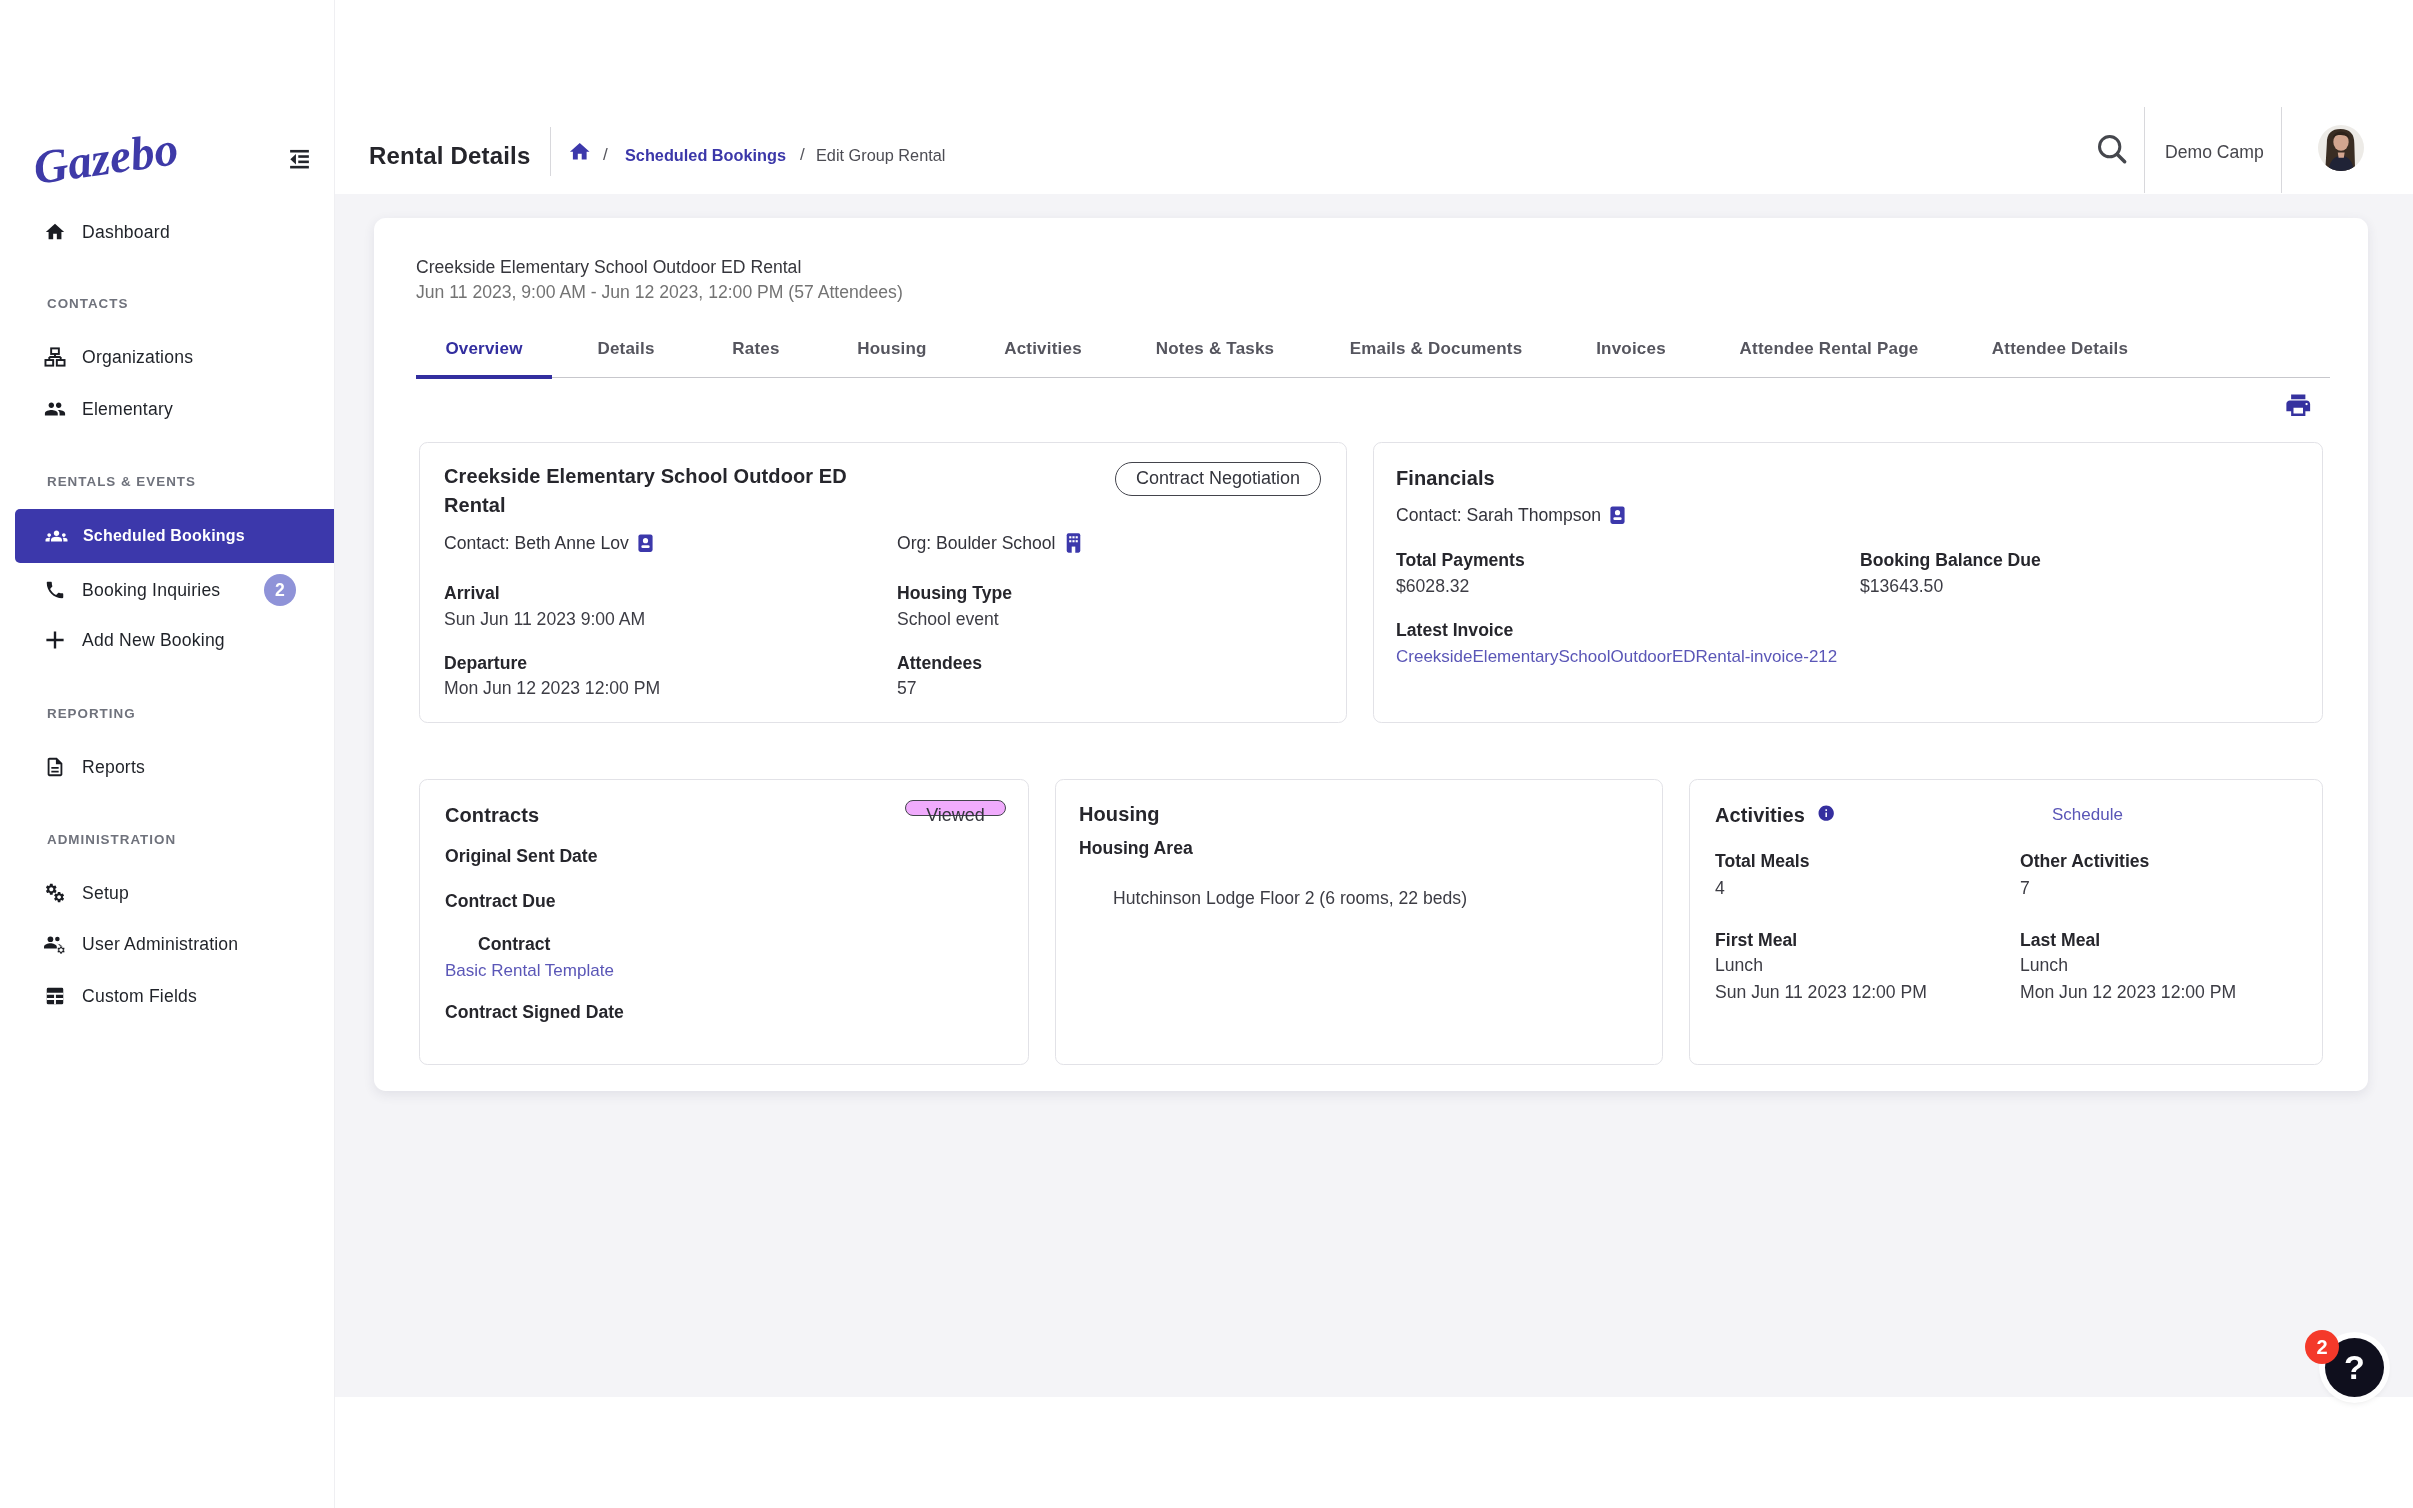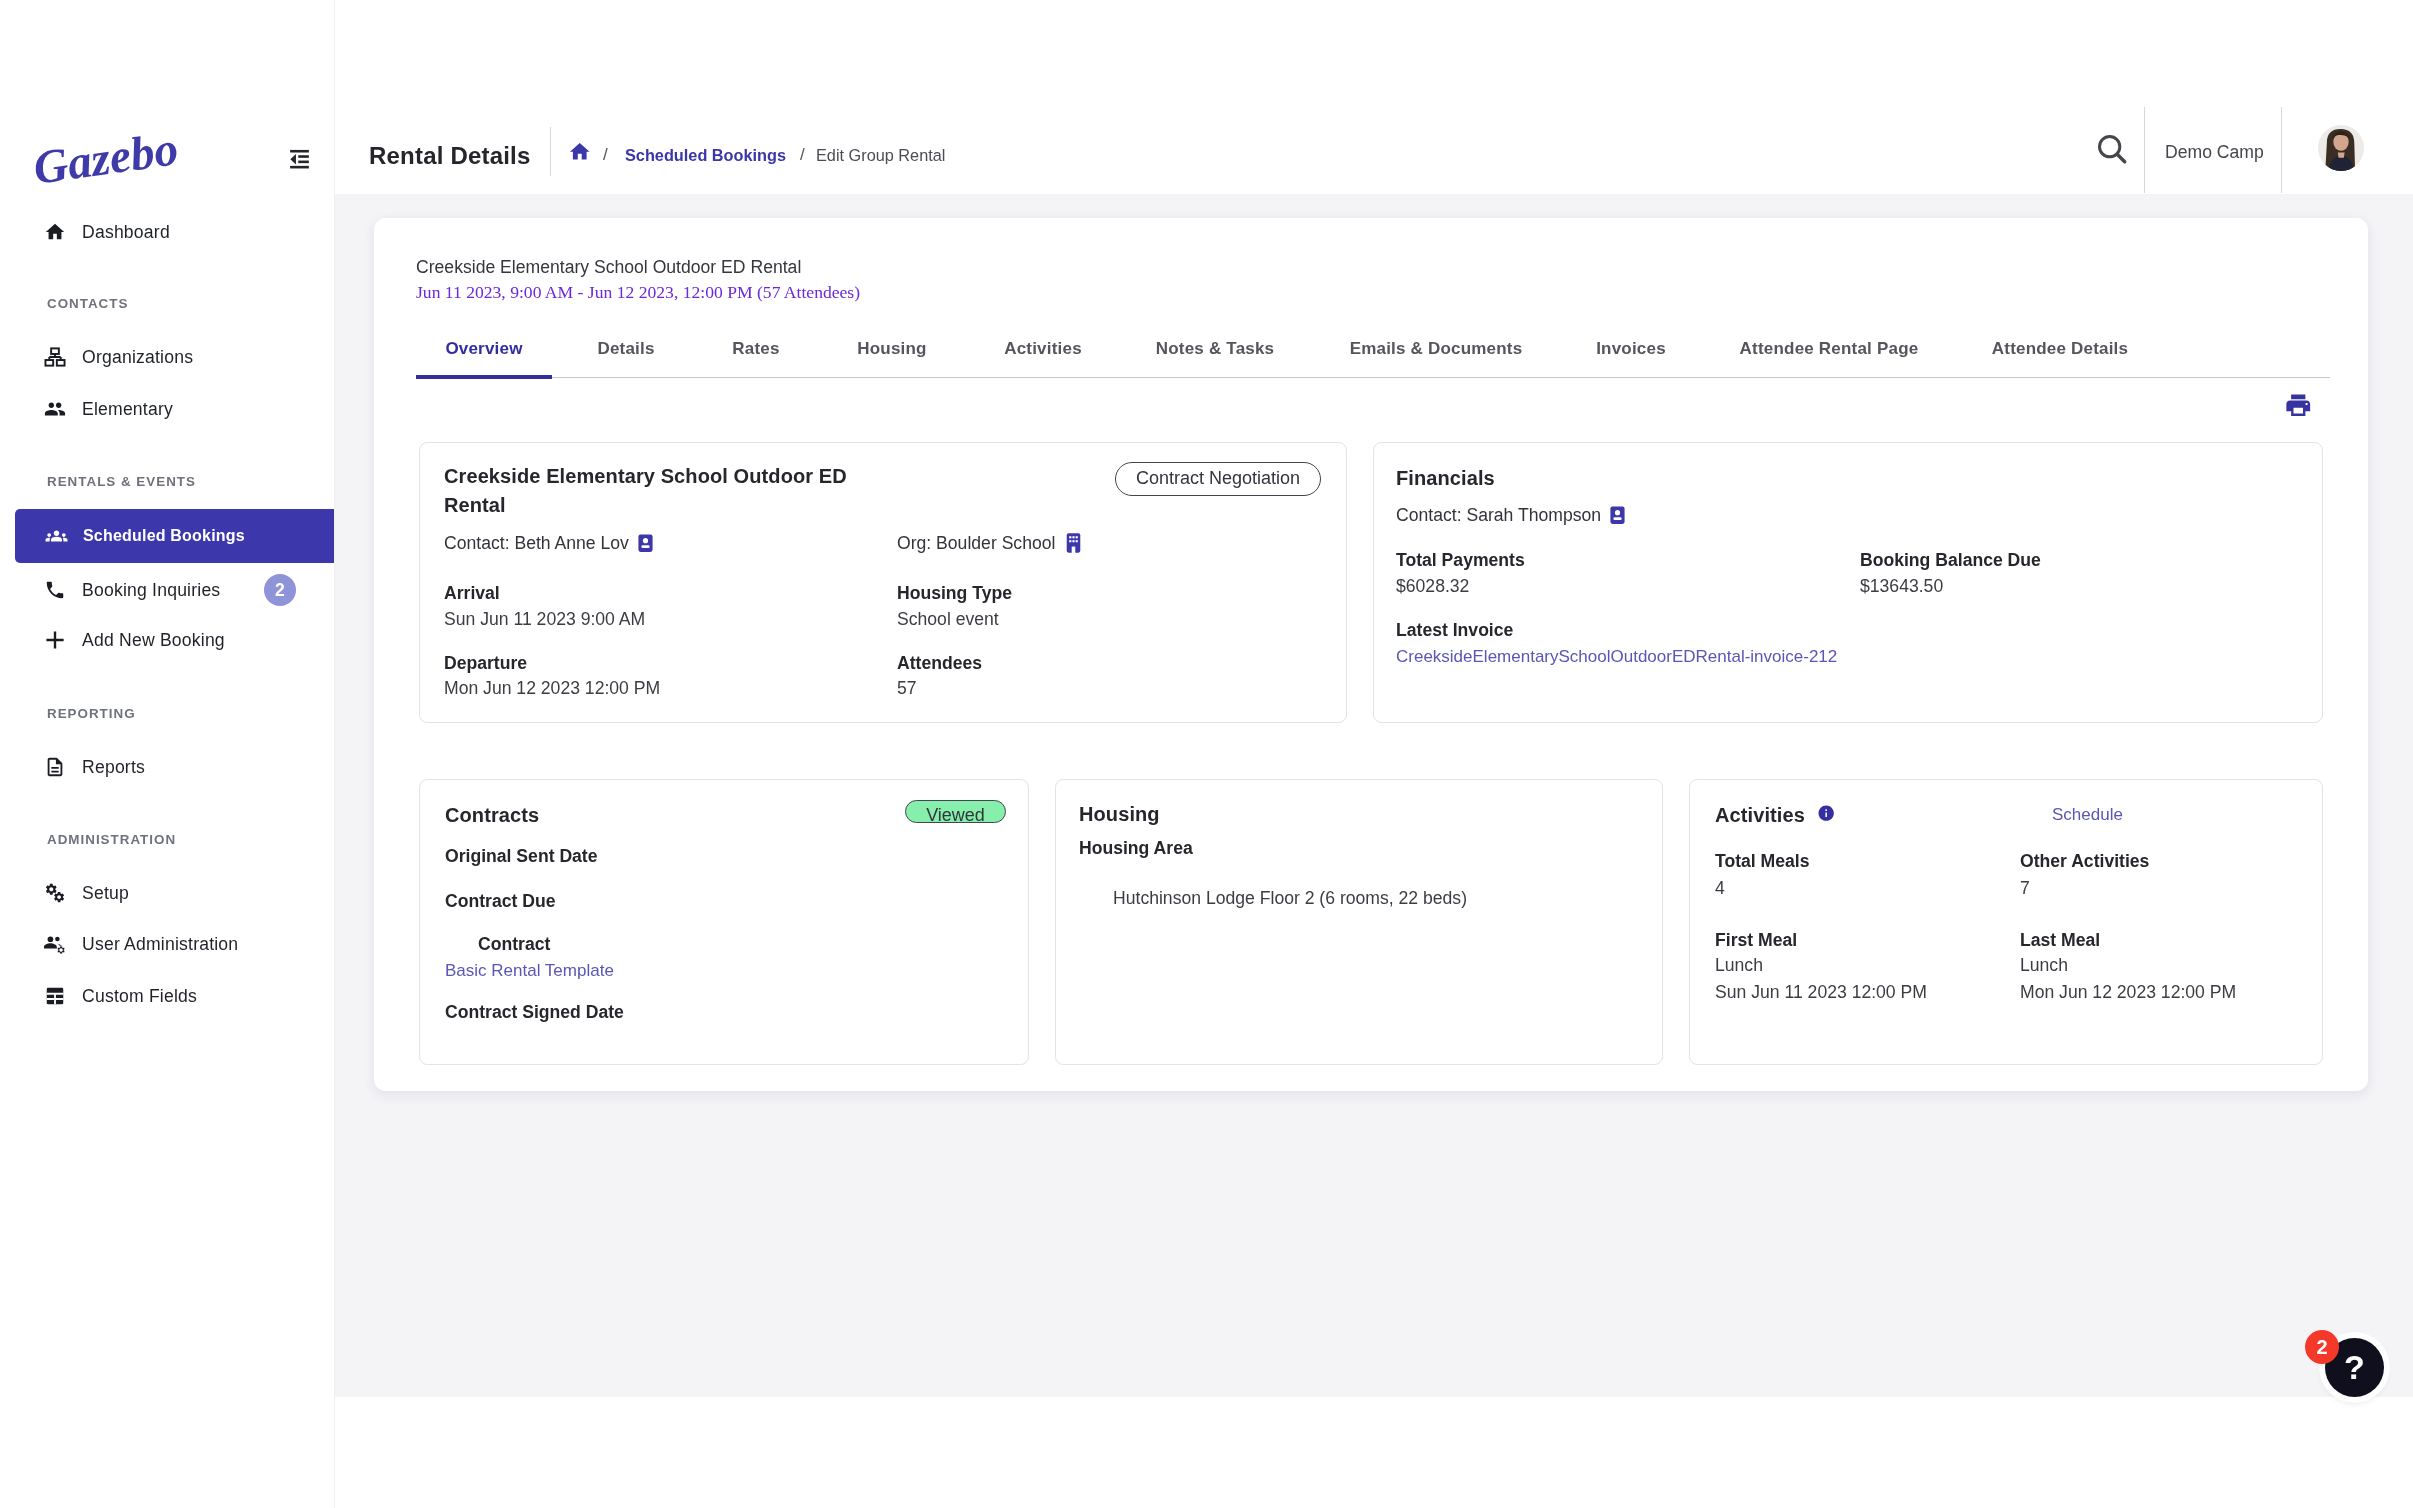--- a/index.html
+++ b/index.html
@@ -173,21 +173,21 @@
     <path d="M11 22 Q11 5 28 5 Q45 5 45 23 L46 57 L9 57 Z" fill="#3a2d23"></path>
     <ellipse cx="28.5" cy="21" rx="9.5" ry="11" fill="#d2a58f"></ellipse>
     <path d="M18 17 Q20 8 28.5 8.5 Q38 8 39.5 18 L37 15 Q32 11.5 25.5 12.5 Q20 13.5 18 17 Z" fill="#2e231b"></path>
     <path d="M13 57 Q15 39 28.5 38.5 Q43 39 44 57 Z" fill="#202336"></path>
     <path d="M24.5 34 L33 34 L32 40.5 L25.5 40.5 Z" fill="#d2a58f"></path>
   </g>
 </svg>
 
 <div id="outercard"></div>
 <div class="val" style="left:416px; top:267px; color:#36363c;">Creekside Elementary School Outdoor ED Rental</div>
-<div class="val" style="left:416px; top:292px; color:#6d28d9;font-family:Liberation Serif, serif;">Jun 11 2023, 9:00 AM - Jun 12 2023, 12:00 PM (57 Attendees)</div>
+<div class="val" style="left:416px; top:292px; color:#737373;">Jun 11 2023, 9:00 AM - Jun 12 2023, 12:00 PM (57 Attendees)</div>
 
 <div class="tab active" style="left:484px;">Overview</div>
 <div class="tab" style="left:626px;">Details</div>
 <div class="tab" style="left:756px;">Rates</div>
 <div class="tab" style="left:892px;">Housing</div>
 <div class="tab" style="left:1043px;">Activities</div>
 <div class="tab" style="left:1215px;">Notes &amp; Tasks</div>
 <div class="tab" style="left:1436px;">Emails &amp; Documents</div>
 <div class="tab" style="left:1631px;">Invoices</div>
 <div class="tab" style="left:1829px;">Attendee Rental Page</div>
@@ -240,21 +240,21 @@
   </svg>
 <div class="lbl" style="left:1396px; top:560px;">Total Payments</div>
 <div class="val" style="left:1396px; top:586px;">$6028.32</div>
 <div class="lbl" style="left:1860px; top:560px;">Booking Balance Due</div>
 <div class="val" style="left:1860px; top:586px;">$13643.50</div>
 <div class="lbl" style="left:1396px; top:630px;">Latest Invoice</div>
 <div class="lnk" style="left:1396px; top:657px;">CreeksideElementarySchoolOutdoorEDRental-invoice-212</div>
 
 <div class="card" style="left:419px; top:779px; width:610px; height:286px;"></div>
 <div class="ctitle" style="left:445px; top:804px;">Contracts</div>
-<div class="pill" style="left:905px; top:800px; width:101px; height:23px; line-height:29px; background:#86efac;">Viewed</div>
+<div class="pill" style="left:905px; top:800px; width:101px; height:16px; line-height:29px; background:#f0abfc;">Viewed</div>
 <div class="lbl" style="left:445px; top:856px;">Original Sent Date</div>
 <div class="lbl" style="left:445px; top:901px;">Contract Due</div>
 <div class="lbl" style="left:445px; top:944px;margin-left:33px;">Contract</div>
 <div class="lnk" style="left:445px; top:971px;">Basic Rental Template</div>
 <div class="lbl" style="left:445px; top:1012px;">Contract Signed Date</div>
 
 <div class="card" style="left:1055px; top:779px; width:608px; height:286px;"></div>
 <div class="ctitle" style="left:1079px; top:803px;">Housing</div>
 <div class="lbl" style="left:1079px; top:848px;">Housing Area</div>
 <div class="val" style="left:1113px; top:898px;">Hutchinson Lodge Floor 2 (6 rooms, 22 beds)</div>

